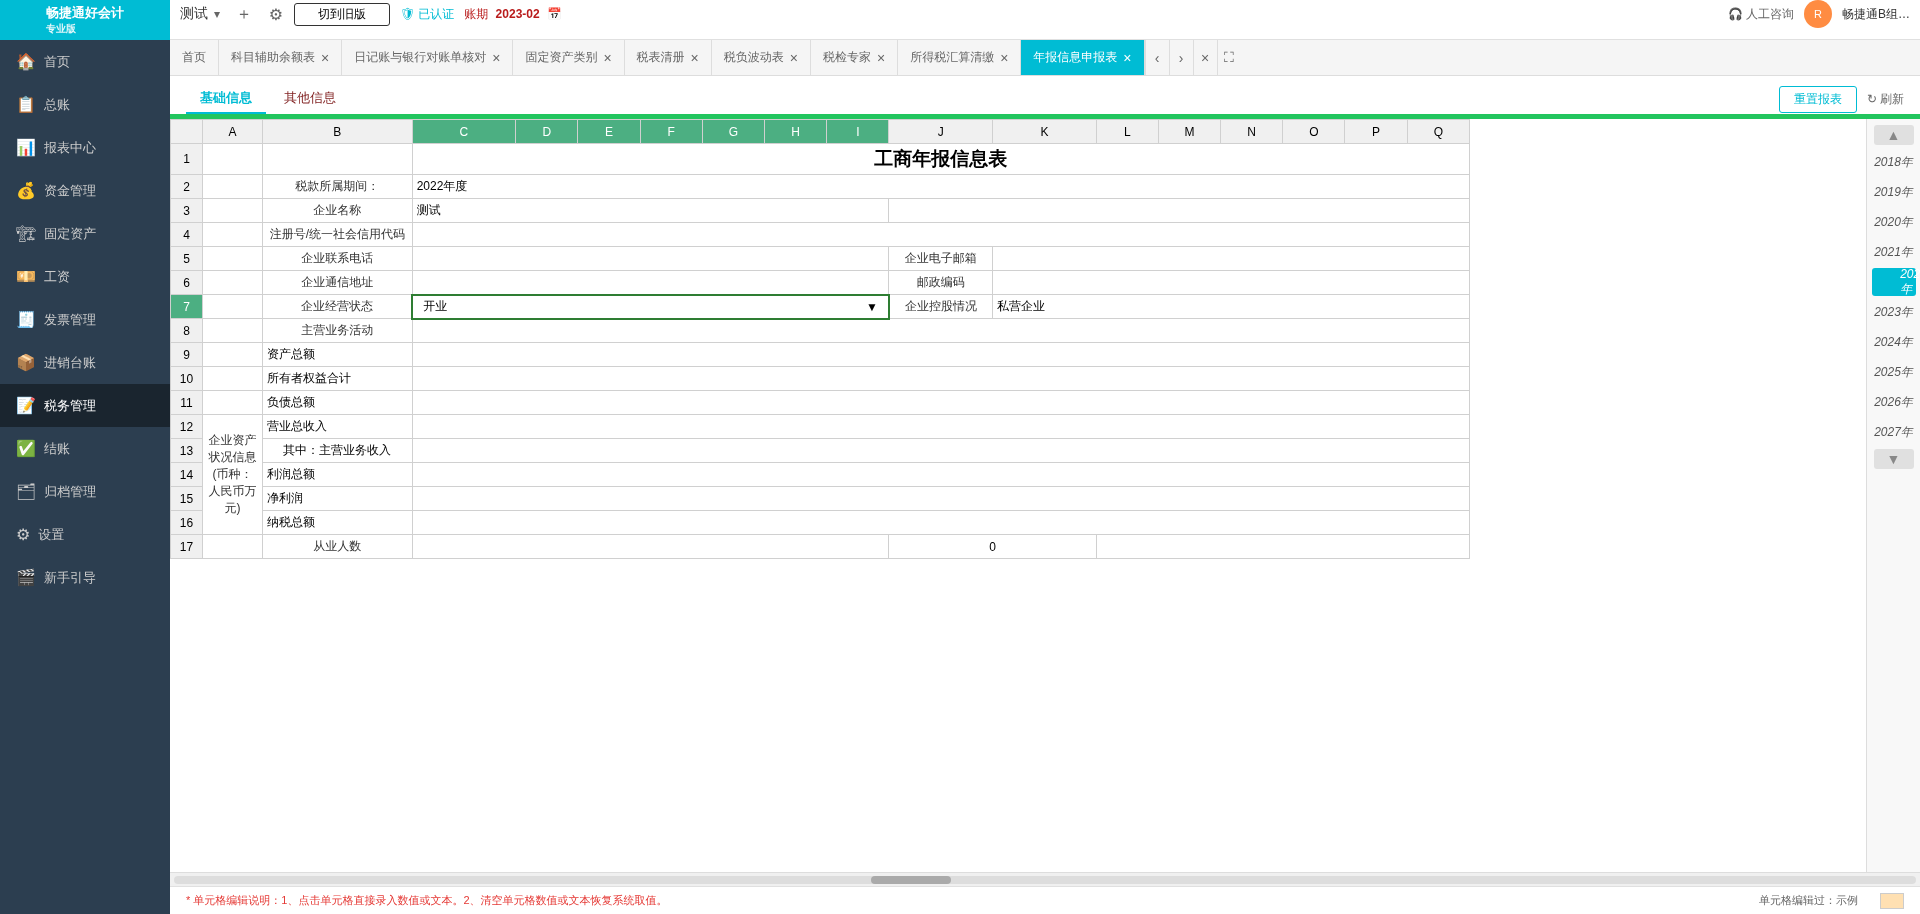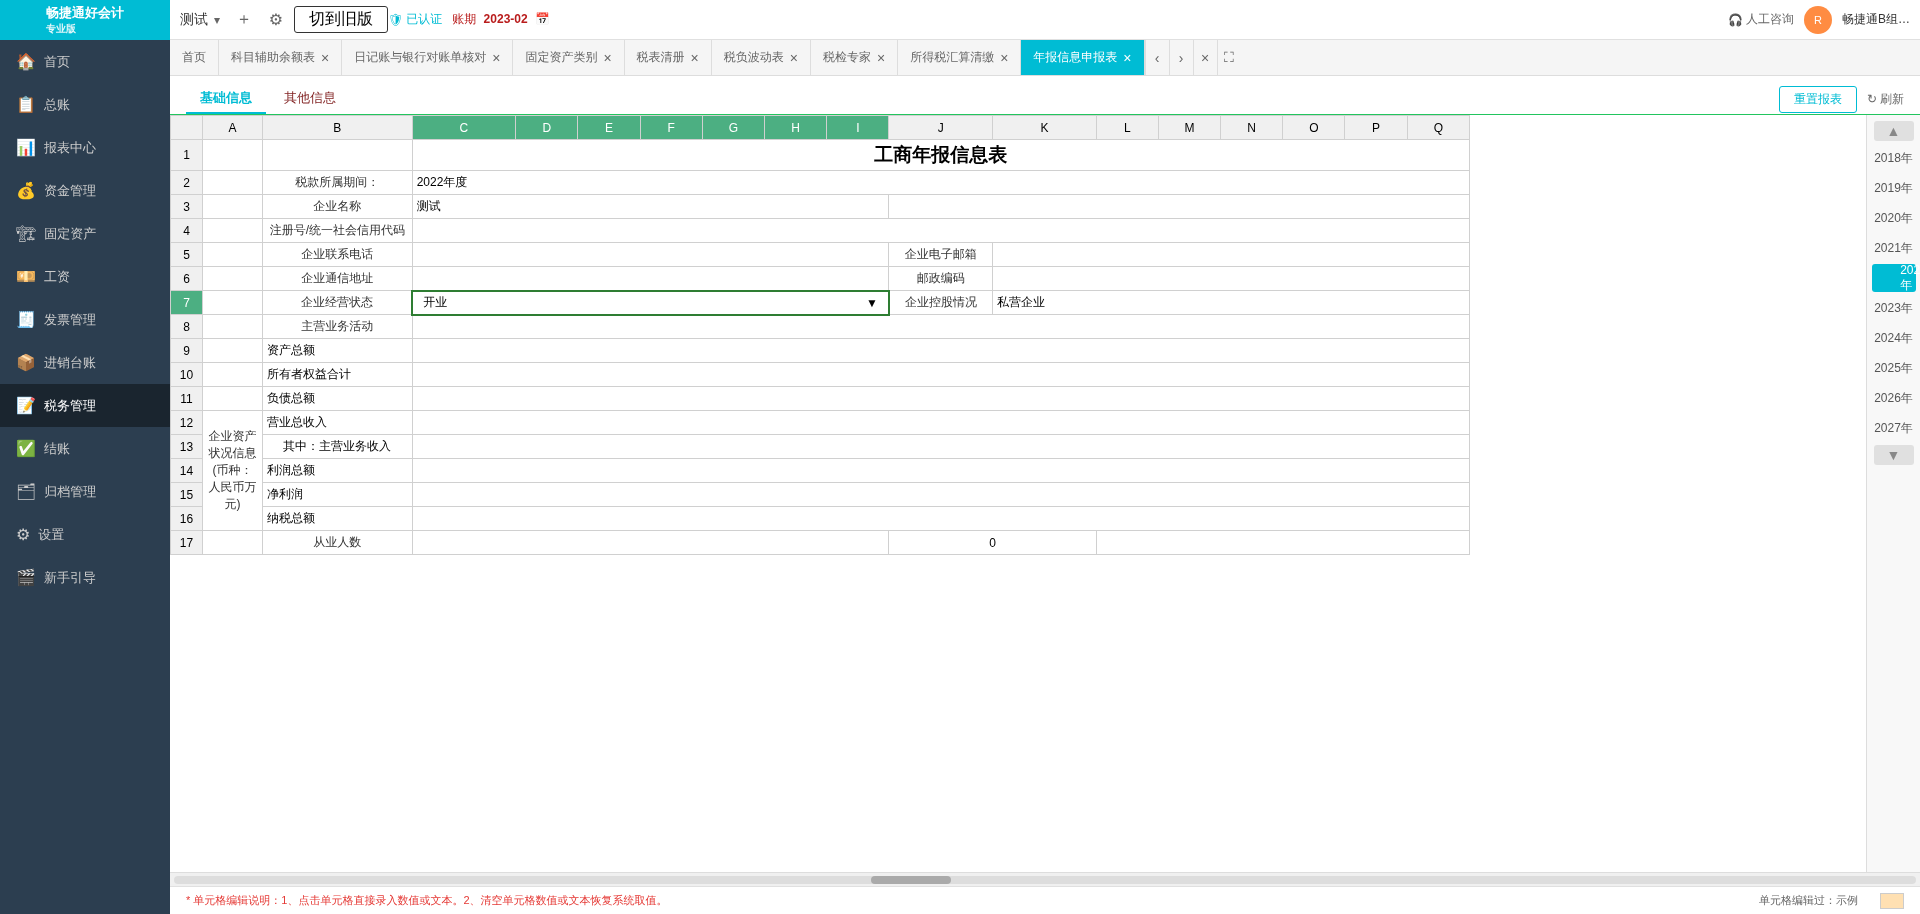--- a/index.html
+++ b/index.html
@@ -3,21 +3,21 @@
   <meta charset="utf-8">
   <style>
     * { box-sizing: border-box; margin: 0; padding: 0; }
     body { font-family: 'Microsoft YaHei', Arial, sans-serif; font-size: 12px; background: #f0f2f5; overflow: hidden; }
     
     
     .top-bar {
       height: 40px;
       background: #fff;
       display: flex;
-      align-items: center;
+      align-items: flex-start;
       padding: 0 10px;
       border-bottom: 1px solid #e0e0e0;
       position: fixed;
       top: 0; left: 0; right: 0;
       z-index: 100;
     }
     .logo-area {
       width: 170px;
       background: #00bcd4;
       height: 40px;
@@ -44,24 +44,25 @@
     }
     .dropdown-arrow { color: #666; font-size: 12px; margin-right: 10px; cursor: pointer; }
     .top-icon-btn {
       width: 28px; height: 28px;
       display: flex; align-items: center; justify-content: center;
       cursor: pointer; color: #666; font-size: 16px; margin-right: 4px;
     }
     .switch-btn {
       border: 1px solid #333;
       border-radius: 3px;
-      padding: 2px 14px;
-      font-size: 16px;
+      padding: 2px 23px;
+      font-size: 12px;
       cursor: pointer;
       background: #fff;
+      margin-right: 10px;
     }
     .verified-badge {
       color: #00bcd4;
       font-size: 12px;
       margin-right: 10px;
       display: flex;
       align-items: center;
       gap: 3px;
     }
     .period-badge {
@@ -175,21 +176,21 @@
       overflow: hidden;
       display: flex;
       flex-direction: column;
     }
 
     
     .sub-tabs {
       display: flex;
       align-items: center;
       padding: 8px 16px 0;
-      border-bottom: 1px solid #22c55e;
+      border-bottom: 5px solid #22c55e;
       background: #fff;
       justify-content: space-between;
     }
     .sub-tabs-left { display: flex; gap: 4px; }
     .sub-tab {
       padding: 5px 14px;
       font-size: 13px;
       cursor: pointer;
       border-bottom: 2px solid transparent;
       color: #7f1d1d;
@@ -314,20 +315,21 @@
       width: 44px;
       height: 28px;
       display: flex;
       align-items: center;
       justify-content: center;
       cursor: pointer;
       font-size: 12px;
       color: #555;
       border-radius: 3px;
       margin: 1px 12px;
+      font-style: italic;
     }
     .year-item.active {
       background: #00bcd4;
       color: #fff;
       padding-left: 40px;
     }
 
     
     .status-bar {
       height: 28px;

